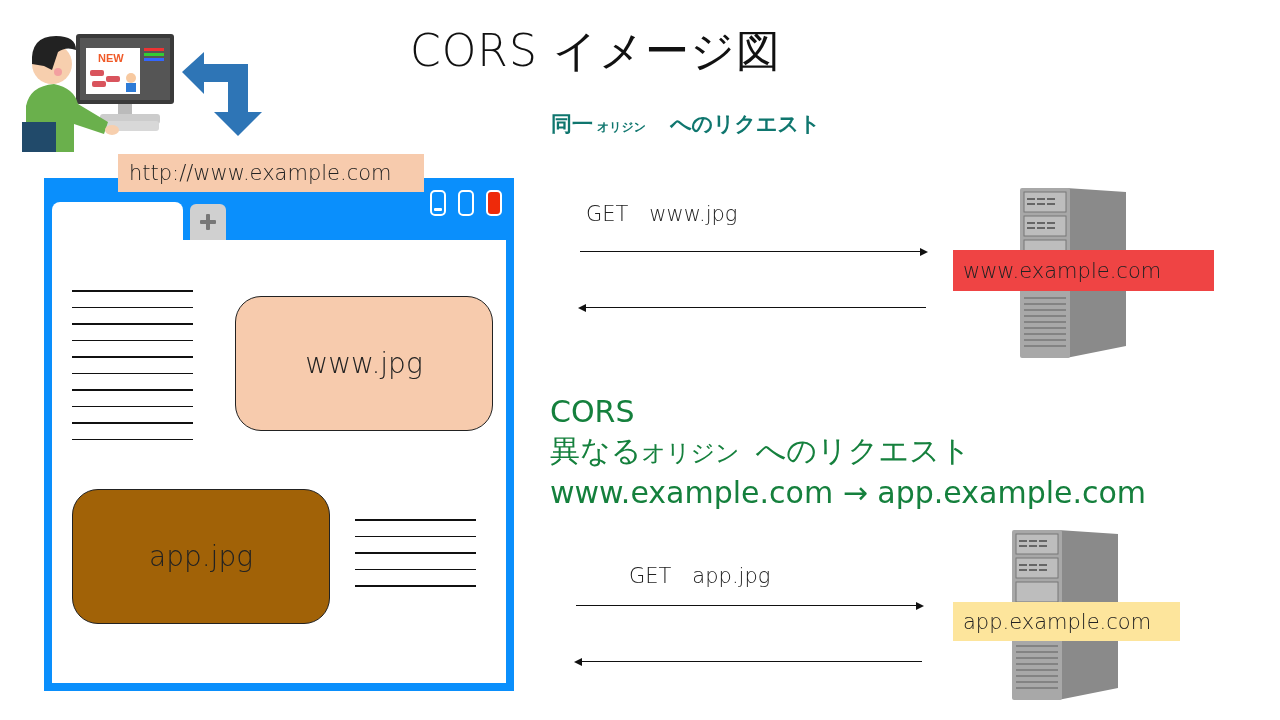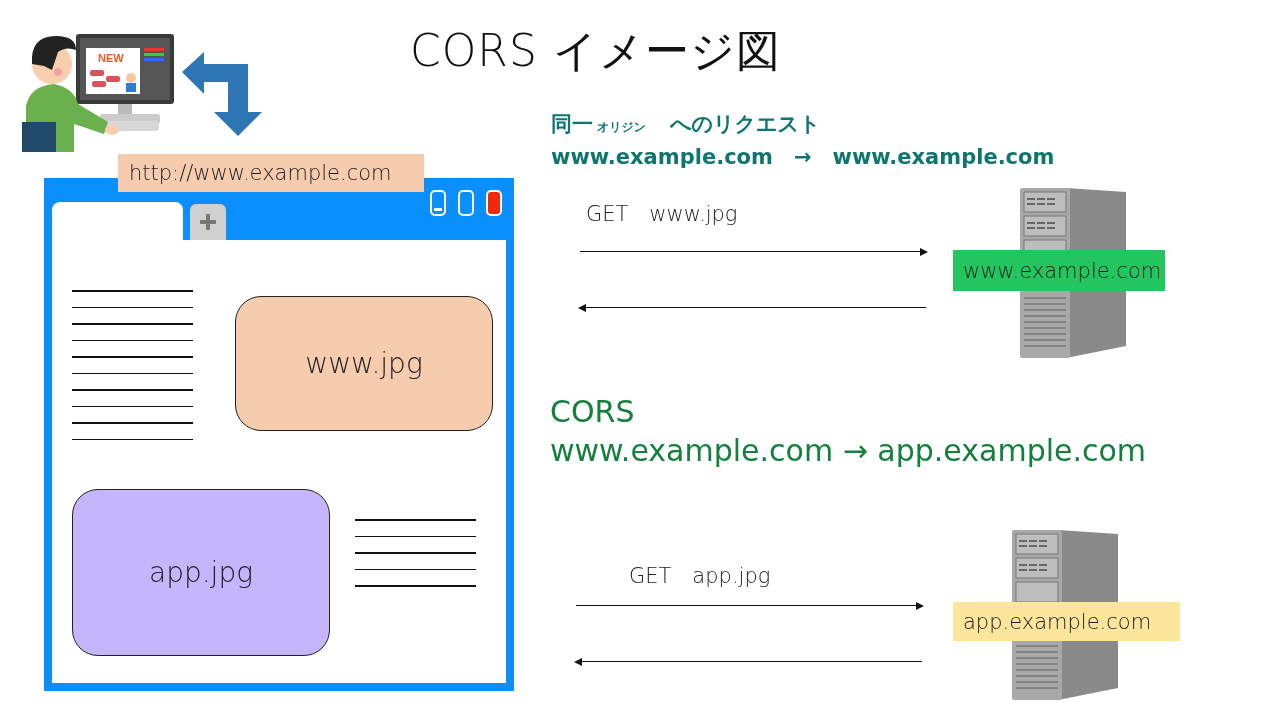--- a/index.html
+++ b/index.html
@@ -28,21 +28,21 @@
 
   .url-label { left:118px; top:154px; width:306px; height:38px; background:#f7cbad; font-size:21px; font-weight:300;
                display:flex; align-items:center; padding-left:11px; box-sizing:border-box; color:#222; }
 
   .lines { position:absolute; }
   .lines div { height:1.5px; background:#111; margin-bottom:15px; }
 
   .imgbox { position:absolute; border:1.5px solid #222; border-radius:26px; display:flex; align-items:center; justify-content:center;
             font-size:28px; font-weight:300; color:#222; box-sizing:border-box; }
   .imgbox.www { left:235px; top:296px; width:258px; height:135px; background:#f7cbad; }
-  .imgbox.app { left:72px; top:489px; width:258px; height:167px; background:#c4b5fd; }
+  .imgbox.app { left:72px; top:489px; width:258px; height:135px; background:#a16207; }
 
   .heading-small { left:551px; top:109px; font-size:21px; font-weight:bold; color:#0f766e; line-height:30px; }
   .heading-small .small { font-size:12px; margin:0 24px 0 4px; }
   .heading-big { left:550px; top:392px; font-size:30px; font-weight:normal; color:#15803d; line-height:39px; }
   .heading-big .mid { font-size:24px; margin-right:16px; }
 
   .req-label { font-size:21px; font-weight:300; color:#222; }
   .arr { position:absolute; height:1.4px; background:#111; }
   .arr.right::after { content:""; position:absolute; right:-2px; top:-3.5px; border-left:8px solid #111; border-top:4px solid transparent; border-bottom:4px solid transparent; }
   .arr.left::before { content:""; position:absolute; left:-2px; top:-3.5px; border-right:8px solid #111; border-top:4px solid transparent; border-bottom:4px solid transparent; }
@@ -119,21 +119,20 @@
     <div></div>
 </div>
 
 <div class="imgbox www">www.jpg</div>
 <div class="imgbox app">app.jpg</div>
 
 <div class="abs heading-small">
   <div>
     <span>同一</span><span class="small">オリジン</span><span>へのリクエスト</span>
   </div>
-  <div>www.example.com　→　www.example.com</div>
 </div>
 
 <div class="abs req-label" style="left:586px; top:200px;">GET　www.jpg</div>
 <div class="arr right" style="left:580px; top:251px; width:346px;"></div>
 <div class="arr left" style="left:580px; top:307px; width:346px;"></div>
 
 <svg class="server" style="left:1018px; top:186px; width:112px; height:174px;" viewBox="0 0 112 174">
   <path d="M48 2 L108 6 L108 160 L48 172 Z" fill="#8a8a8a"></path>
   <rect x="2" y="2" width="50" height="170" rx="2" fill="#a8a8a8"></rect>
   <rect x="6" y="6" width="42" height="20" fill="#bdbdbd" stroke="#777"></rect>
@@ -161,24 +160,27 @@
       <line x1="6" y1="136" x2="48" y2="136"></line>
       <line x1="6" y1="142" x2="48" y2="142"></line>
     <line x1="6" y1="148" x2="48" y2="148"></line>
       <line x1="6" y1="154" x2="48" y2="154"></line>
       <line x1="6" y1="160" x2="48" y2="160"></line>
   </g>
   <rect x="10" y="100" width="12" height="4" fill="#444"></rect>
   <circle cx="30" cy="102" r="2" fill="#e060a0"></circle>
     <circle cx="37" cy="102" r="2" fill="#50c050"></circle>
 </svg>
-<div class="abs srv-label" style="left: 953px; top: 250px; width: 212px; height: 41px; background: #22c55e;">www.example.com</div>
+<div class="abs srv-label" style="left: 953px; top: 250px; width: 261px; height: 41px; background: #ef4444;">www.example.com</div>
 
 <div class="abs heading-big">
   <div>CORS</div>
+  <div>
+    <span>異なる</span><span class="mid">オリジン</span><span>へのリクエスト</span>
+  </div>
   <div>www.example.com → app.example.com</div>
 </div>
 
 <div class="abs req-label" style="left:589px; top:562px;margin-left:40px;">GET　app.jpg</div>
 <div class="arr right" style="left:576px; top:605px; width:346px;"></div>
 <div class="arr left" style="left:576px; top:661px; width:346px;"></div>
 
 <svg class="server" style="left:1010px; top:528px; width:112px; height:174px;" viewBox="0 0 112 174">
   <path d="M48 2 L108 6 L108 160 L48 172 Z" fill="#8a8a8a"></path>
   <rect x="2" y="2" width="50" height="170" rx="2" fill="#a8a8a8"></rect>

